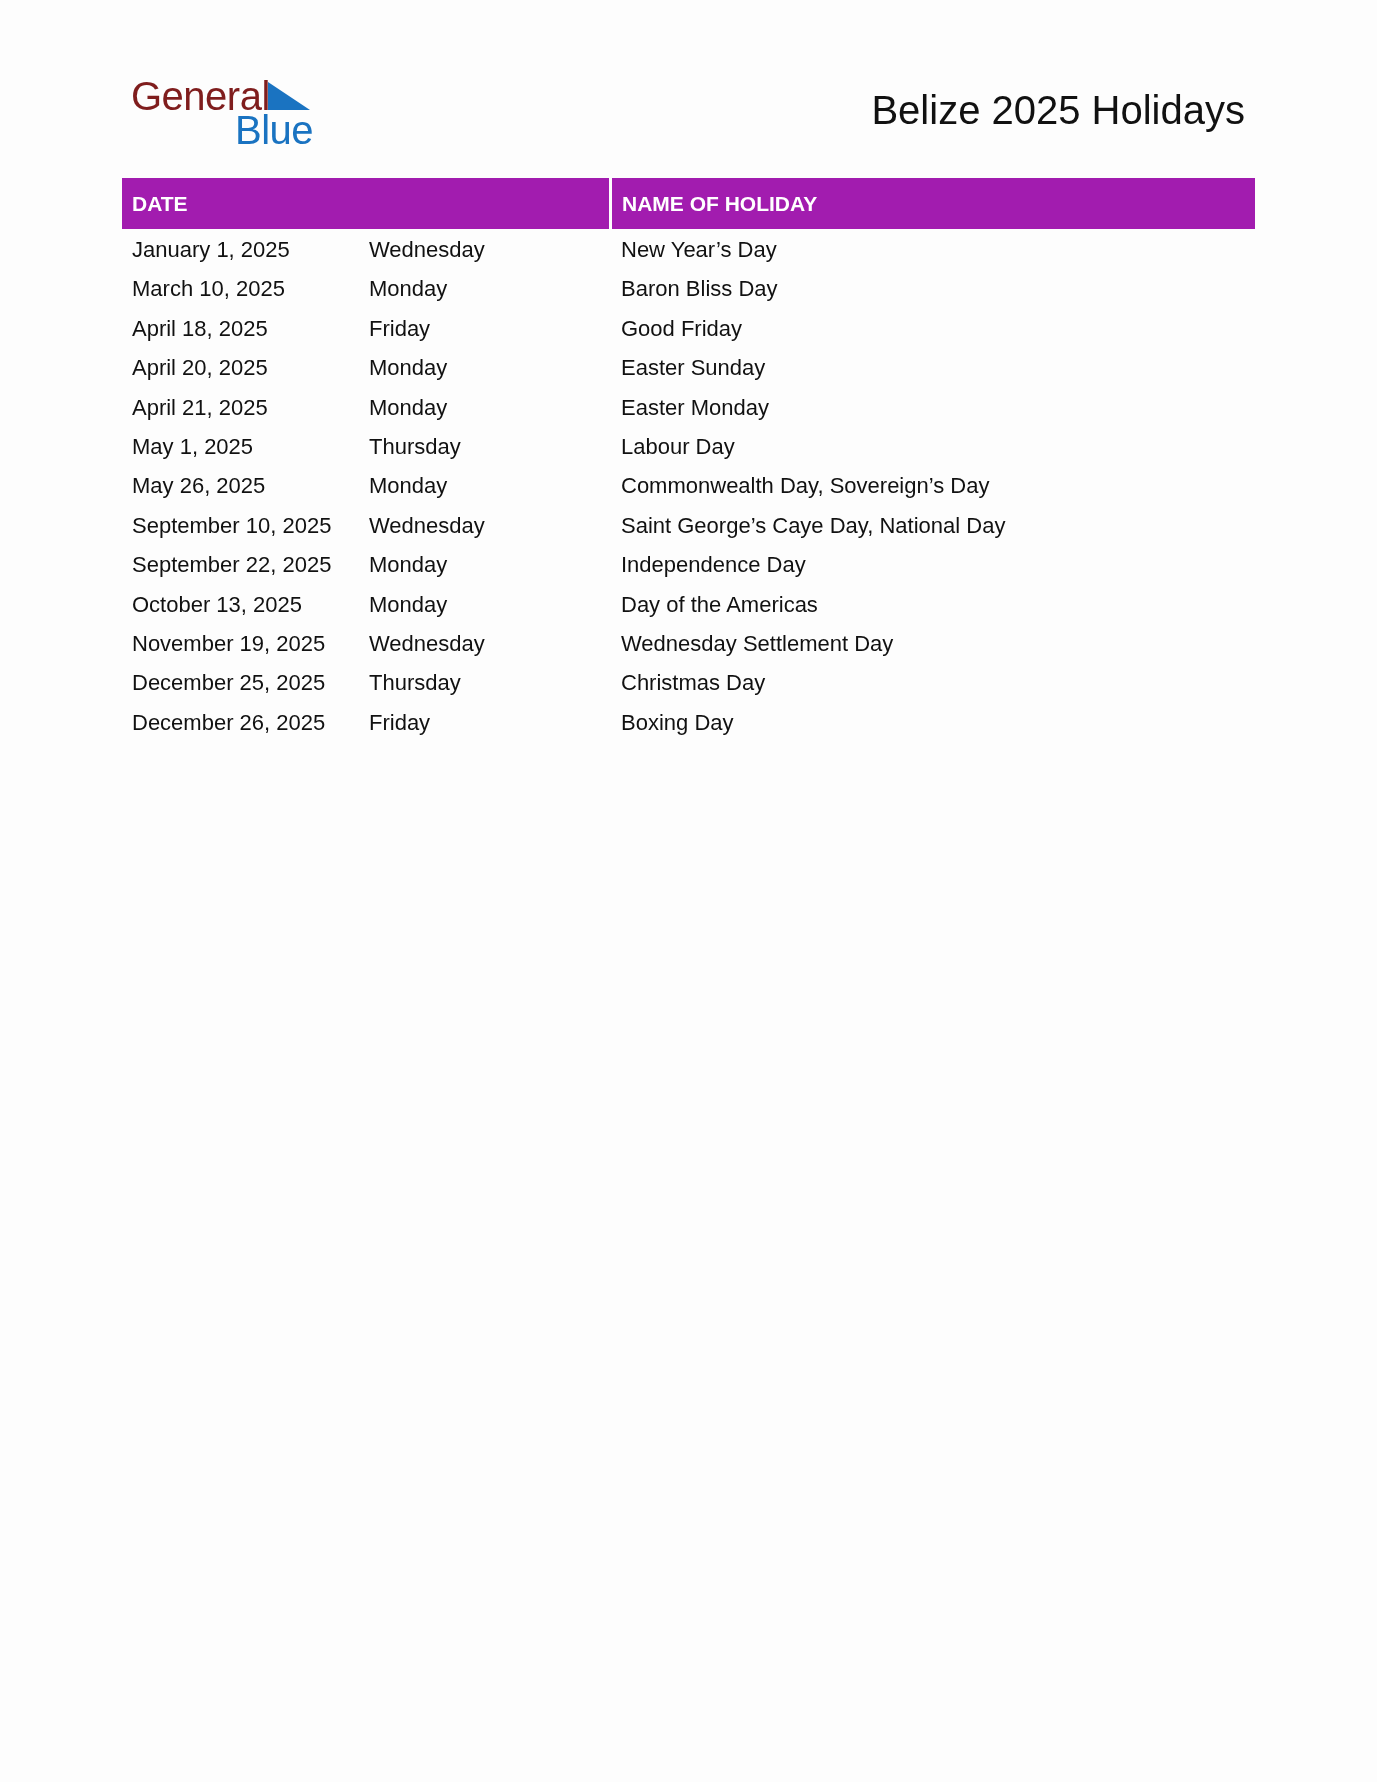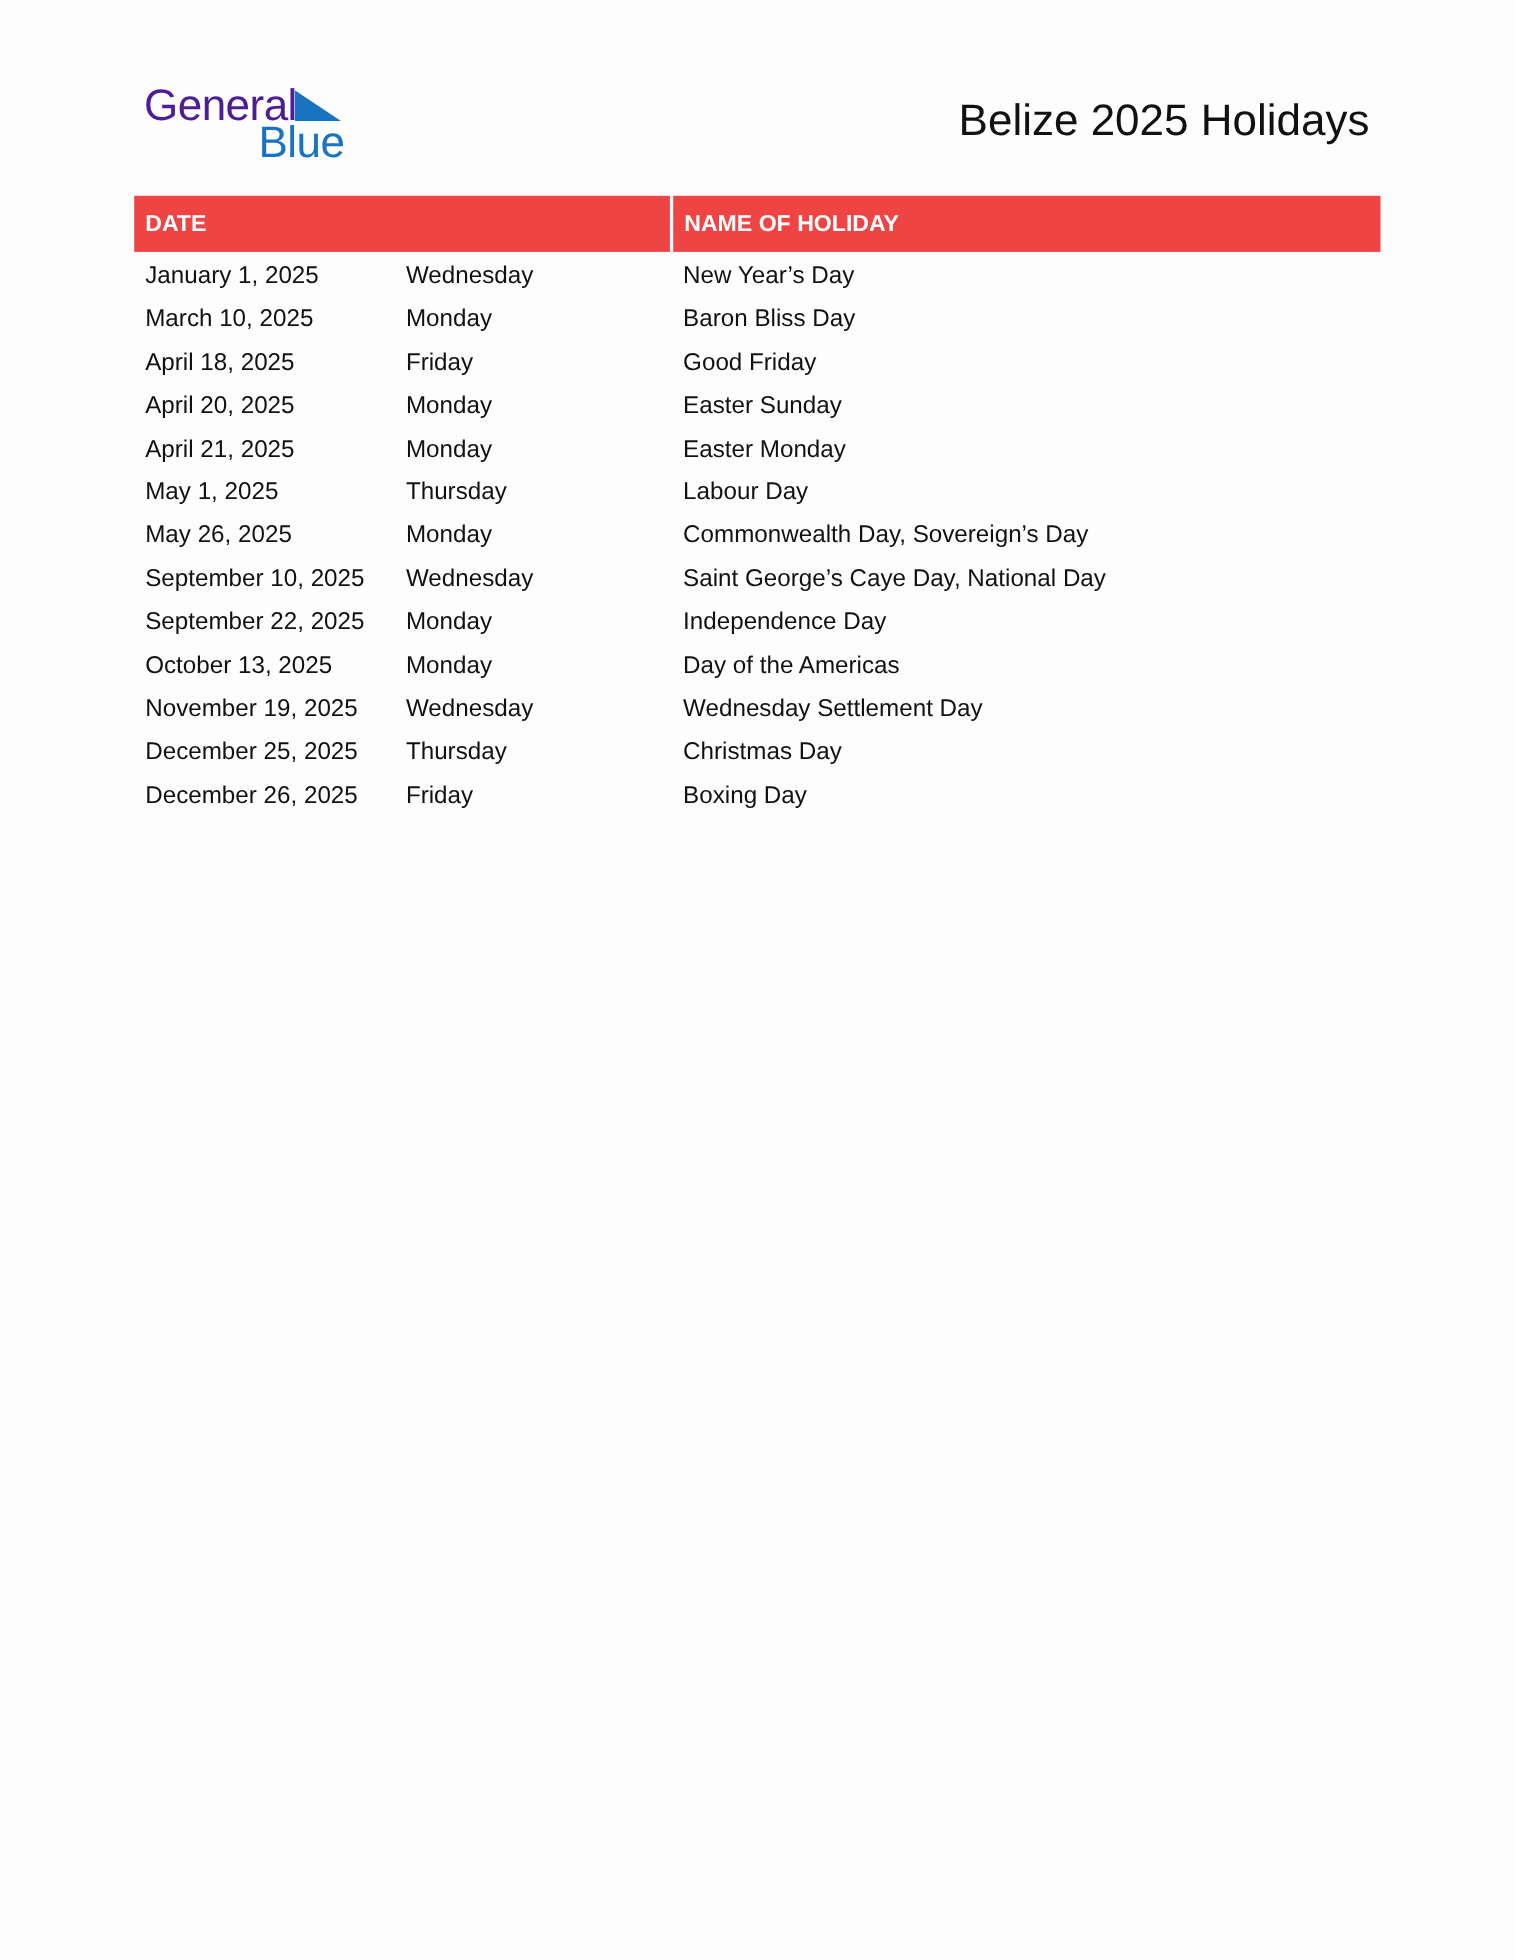--- a/index.html
+++ b/index.html
@@ -7,35 +7,35 @@
     width: 1377px; height: 1782px;
     background: #fdfdfd;
     position: relative;
     font-family: "Liberation Sans", "DejaVu Sans", sans-serif;
     color: #111;
     overflow: hidden;
   }
   .logo { position: absolute; left: 131px; top: 76px; width: 190px; height: 72px; }
   .logo .general {
     position: absolute; left: 0; top: 0;
-    font-size: 40px; line-height: 40px; color: #4c1d95; letter-spacing: -0.5px;
+    font-size: 40px; line-height: 40px; color: #7f1d1d; letter-spacing: -0.5px;
   }
   .logo .blue {
     position: absolute; left: 104px; top: 34px;
     font-size: 40px; line-height: 40px; color: #1a73c1; letter-spacing: -0.5px;
   }
   .logo .tri { position: absolute; left: 137px; top: 6px; width: 42px; height: 28px; }
   .title {
     position: absolute; right: 132px; top: 86px;
     font-size: 40px; line-height: 48px; color: #111; white-space: nowrap;
   }
   .table { position: absolute; left: 122px; top: 178px; width: 1133px; }
   .thead { display: flex; height: 51px; }
   .th {
-    background: #ef4444; color: #fff; font-weight: bold;
+    background: #a21caf; color: #fff; font-weight: bold;
     font-size: 21px; line-height: 51px; padding-left: 10px; box-sizing: border-box;
   }
   .th.date { width: 487px; }
   .th.name { width: 643px; margin-left: 3px; }
   .row { position: relative; height: 39.4px; font-size: 22px; line-height: 39.4px; white-space: nowrap; text-decoration: underline; }
   .tbody { padding-top: 1px; }
   .cell { position: absolute; top: 0; }
   .c-date { left: 10px; }
   .c-day { left: 247px; }
   .c-name { left: 499px; }

